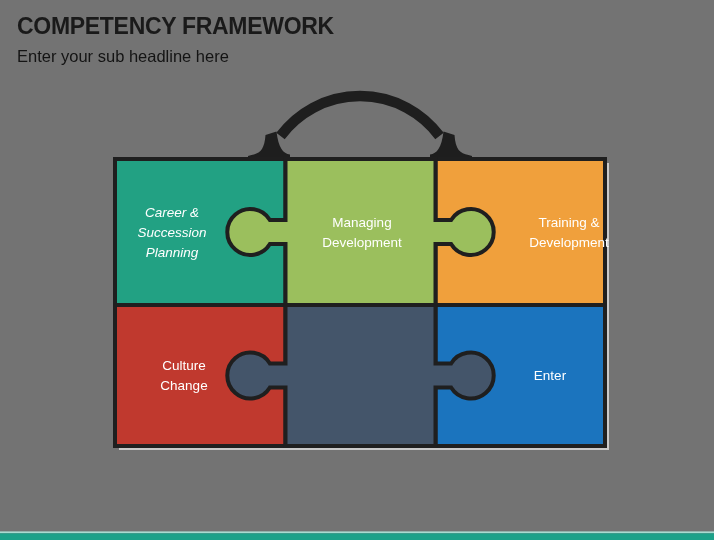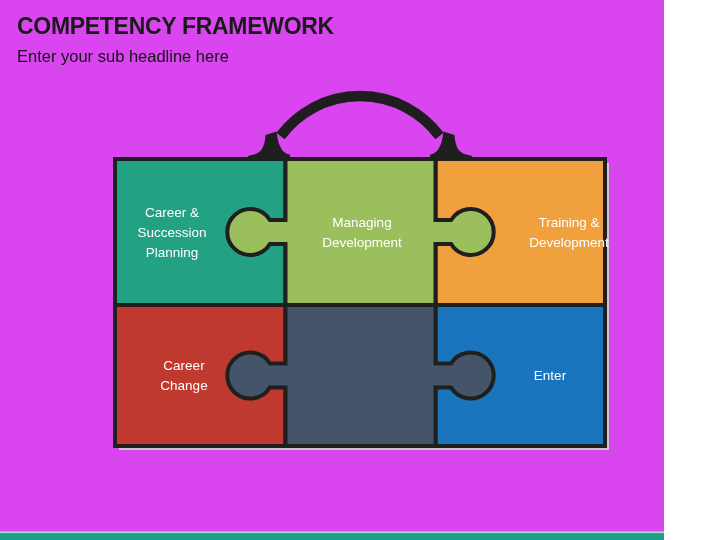--- a/index.html
+++ b/index.html
@@ -3,23 +3,23 @@
 <meta charset="utf-8">
 <style>
   html, body {
     margin: 0;
     padding: 0;
     background: #ffffff;
     font-family: "Liberation Sans", sans-serif;
   }
   .slide {
     position: relative;
-    width: 664px;
+    width: 714px;
     height: 540px;
-    background: #d946ef;
+    background: #737373;
     overflow: hidden;
   }
   .slide-title {
     position: absolute;
     left: 17px;
     top: 12px;
     font-size: 23px;
     line-height: 28px;
     font-weight: bold;
     letter-spacing: -0.3px;
@@ -46,21 +46,21 @@
     display: flex;
     align-items: center;
     justify-content: center;
     text-align: center;
     color: #ffffff;
     font-size: 13.5px;
     line-height: 20px;
     white-space: pre-line;
     pointer-events: none;
   }
-  .lbl-career      { left: 116px; top: 161px; width: 112px; height: 144px; }
+  .lbl-career      { left: 116px; top: 161px; width: 112px; height: 144px; font-style: italic; }
   .lbl-managing    { left: 290px; top: 161px; width: 144px; height: 144px; }
   .lbl-training    { left: 512px; top: 161px; width: 114px; height: 144px; }
   .lbl-culture     { left: 128px; top: 307px; width: 112px; height: 137px; }
   .lbl-recruitment { left: 288px; top: 307px; width: 144px; height: 137px; }
   .lbl-reward      { left: 493px; top: 307px; width: 114px; height: 137px; }
 </style>
 </head>
 <body>
 
 <div class="slide">
@@ -94,17 +94,17 @@
     <rect x="0" y="533.3" width="720" height="6.7" fill="#1ca189"></rect>
   </svg>
 
   <div class="piece-label lbl-career">Career &amp;
 Succession
 Planning</div>
   <div class="piece-label lbl-managing">Managing
 Development</div>
   <div class="piece-label lbl-training">Training &amp;
 Development</div>
-  <div class="piece-label lbl-culture">Career
+  <div class="piece-label lbl-culture">Culture
 Change</div>
   <div class="piece-label lbl-reward">Enter</div>
 
 </div>
 
 </body></html>

